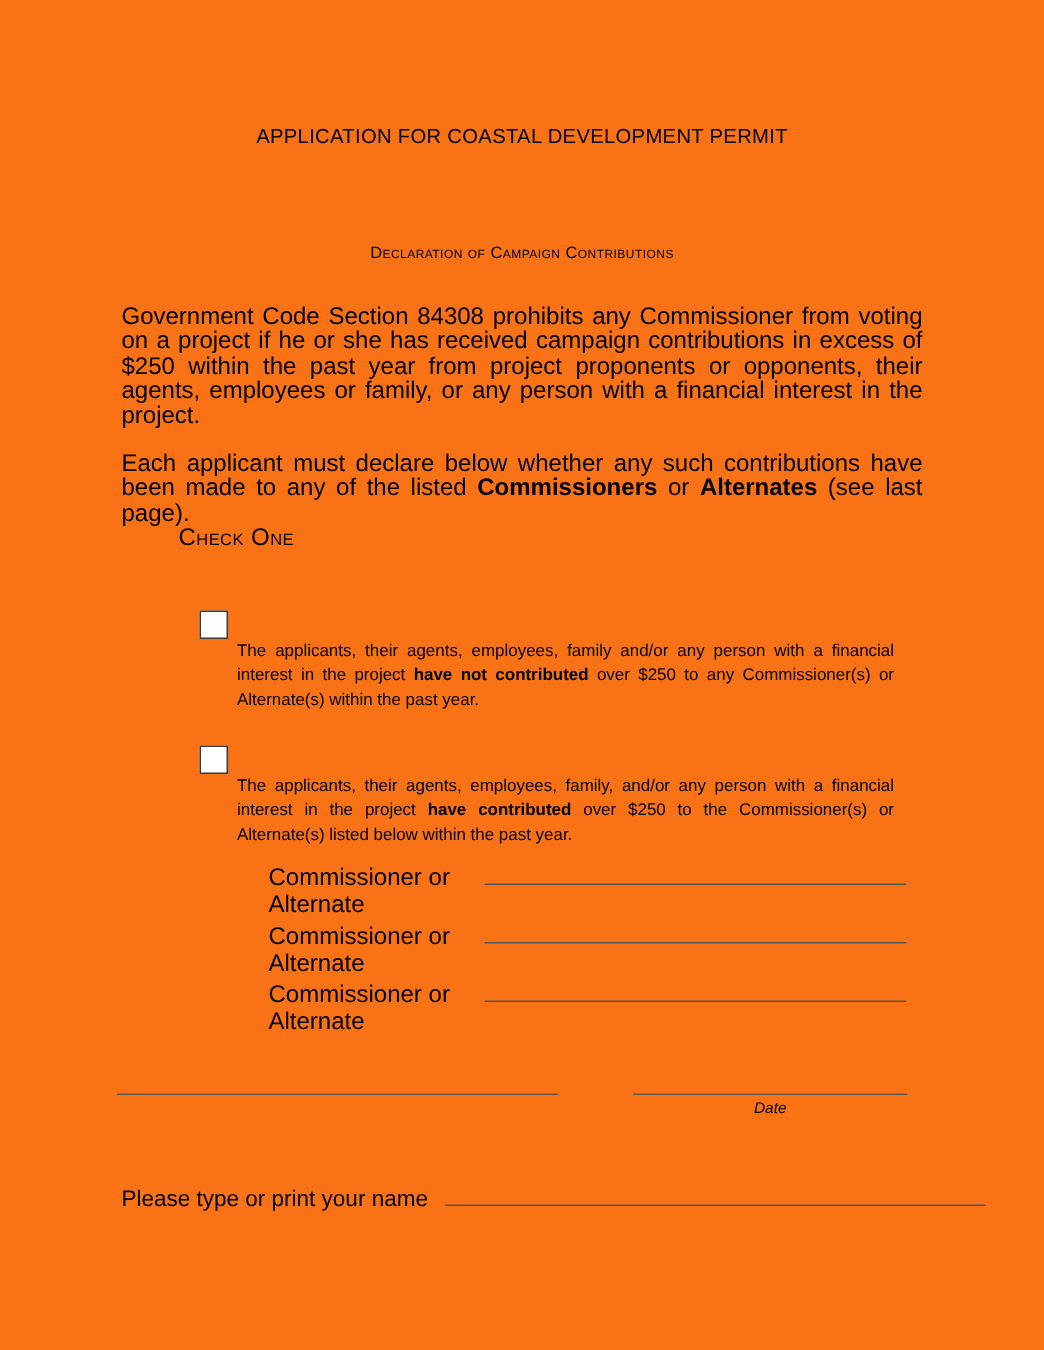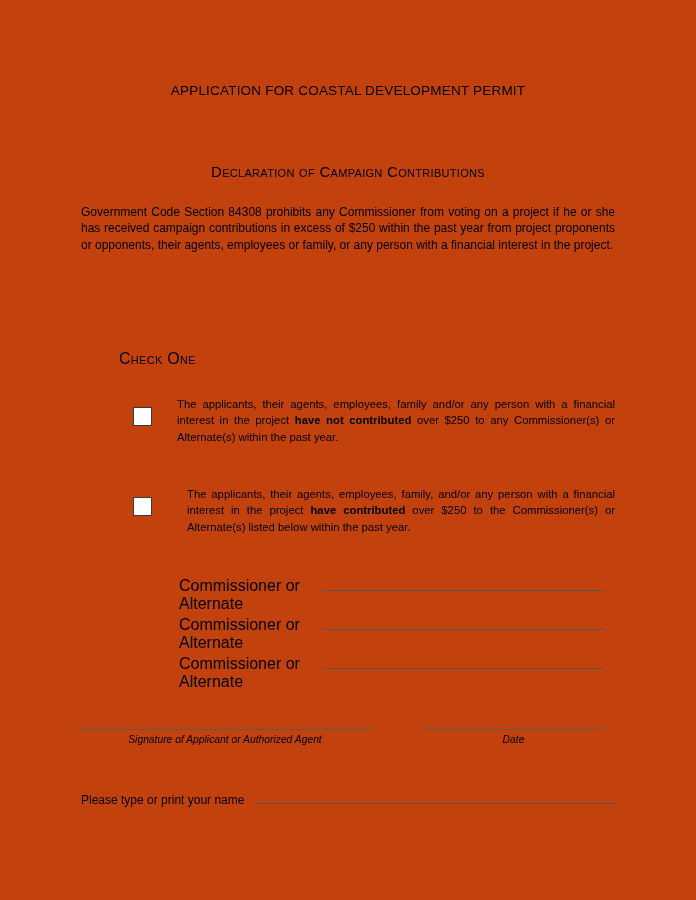--- a/index.html
+++ b/index.html
@@ -12,21 +12,21 @@
     height: 900px;
     position: relative;
     font-family: "Liberation Sans", sans-serif;
     color: #000000;
     -webkit-font-smoothing: antialiased;
   }
 
   .page {
     position: absolute;
     inset: 0;
-    background: #c2410c;
+    background: #f97316;
   }
 
   
   .title-main {
     position: absolute;
     left: 0;
     right: 0;
     top: 83px;
     text-align: center;
     font-size: 13.5px;
@@ -39,34 +39,34 @@
     top: 124px;
     text-align: center;
     font-size: 11.5px;
   }
   .title-declaration {
     position: absolute;
     left: 0;
     right: 0;
     top: 163px;
     text-align: center;
-    font-size: 15px;
+    font-size: 11px;
     font-variant: small-caps;
     letter-spacing: 0.3px;
   }
 
   
   .body-block {
     position: absolute;
     left: 81px;
     width: 534px;
   }
   .para {
     text-align: justify;
-    font-size: 12px;
+    font-size: 16px;
     line-height: 16.4px;
     margin: 0;
   }
 
   #para-1 { top: 204px; }
   #para-2 { top: 260px; }
   #para-3 { top: 302px; }
 
   b { font-weight: bold; }
 
@@ -79,23 +79,24 @@
     letter-spacing: 0.3px;
   }
 
   
   .option {
     position: absolute;
     left: 133px;
     width: 482px;
     display: flex;
     align-items: flex-start;
+    flex-direction: column;
   }
   #option-1 { top: 396px; }
-  #option-2 { top: 486px; gap: 10px; }
+  #option-2 { top: 486px; }
 
   .checkbox {
     width: 19px;
     height: 19px;
     border: 1px solid #3a3a3a;
     background: #ffffff;
     flex: 0 0 auto;
     margin-top: 11px;
     box-sizing: border-box;
   }
@@ -151,21 +152,21 @@
 
   
   .printname-row {
     position: absolute;
     left: 81px;
     top: 791px;
     display: flex;
     align-items: baseline;
   }
   .printname-label {
-    font-size: 12px;
+    font-size: 15px;
     flex: 0 0 auto;
   }
   .printname-line {
     margin-left: 12px;
     width: 360px;
     border-bottom: 1px solid #555555;
     height: 12px;
   }
 
   
@@ -184,20 +185,23 @@
 <div class="page">
 
   <div class="title-main">APPLICATION FOR COASTAL DEVELOPMENT PERMIT</div>
   <div class="title-declaration">Declaration of Campaign Contributions</div>
 
   <div class="body-block" id="para-1">
     <p class="para">Government Code Section 84308 prohibits any Commissioner from voting on a project if he or she has received campaign contributions in excess of $250 within the past year from project proponents or opponents, their agents, employees or family, or any person with a financial interest in the project.</p>
   </div>
 
 
+  <div class="body-block" id="para-3">
+    <p class="para"><span>Each applicant must declare below whether any such contributions have been made to any of the listed </span><b>Commissioners</b><span> or </span><b>Alternates</b><span> (see last page).</span></p>
+  </div>
 
   <div class="check-one">Check One</div>
 
   <div class="option" id="option-1">
     <div class="checkbox"></div>
     <div class="option-text"><span>The applicants, their agents, employees, family and/or any person with a financial interest in the project </span><b>have not contributed</b><span> over $250 to any Commissioner(s) or Alternate(s) within the past year.</span></div>
   </div>
 
   <div class="option" id="option-2">
     <div class="checkbox"></div>
@@ -215,21 +219,20 @@
   </div>
 
   <div class="commissioner-row" id="commissioner-row-2">
     <div class="commissioner-label">Commissioner or Alternate</div>
     <div class="commissioner-line"></div>
   </div>
 
   <div class="sig-line" id="sig-line-signature"></div>
   <div class="sig-line" id="sig-line-date"></div>
 
-  <div class="sig-caption" id="sig-caption-signature">Signature of Applicant or Authorized Agent</div>
   <div class="sig-caption" id="sig-caption-date">Date</div>
 
   <div class="printname-row">
     <div class="printname-label">Please type or print your name</div>
     <div class="printname-line"></div>
   </div>
 
 
 </div>
 

